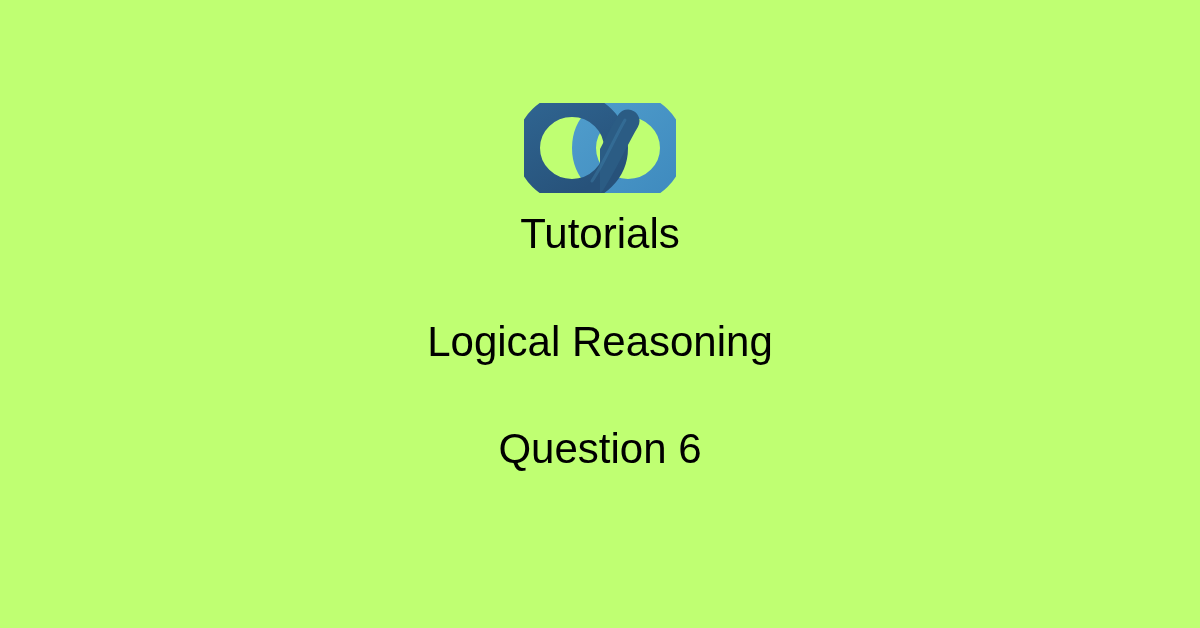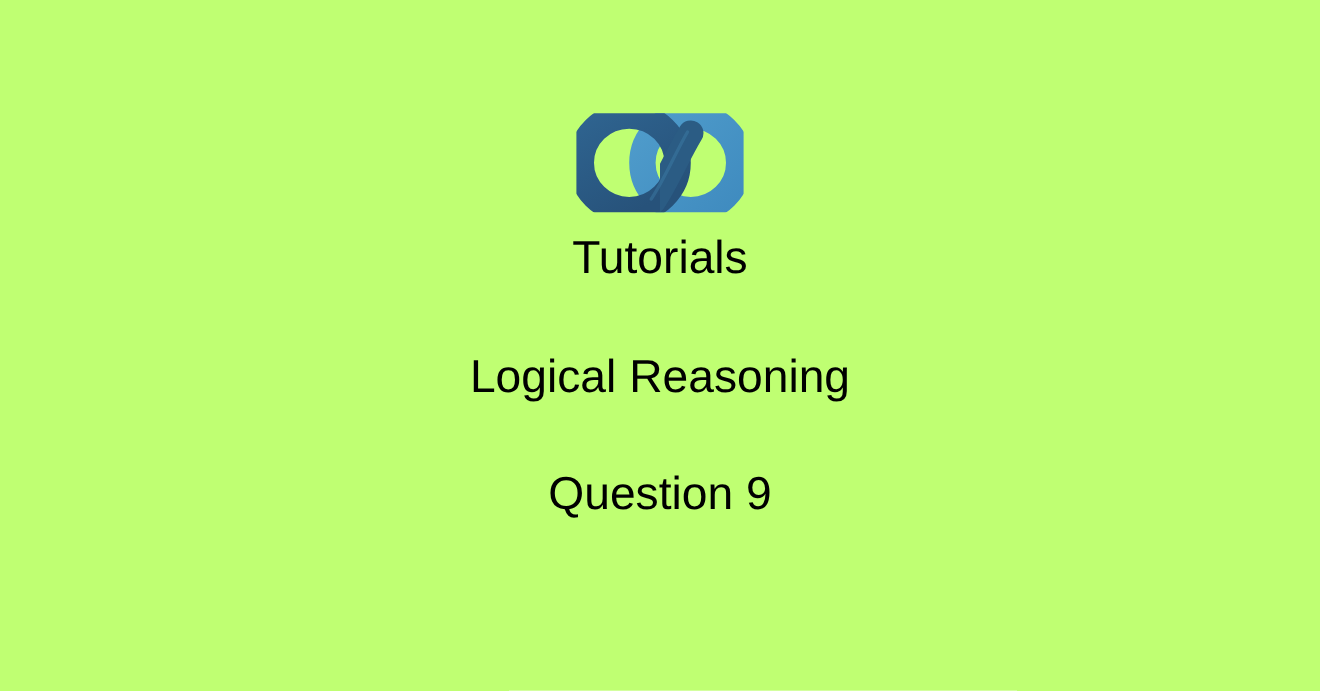--- a/index.html
+++ b/index.html
@@ -107,16 +107,16 @@
         <g>
           <path d="M 68 78 C 80 60, 90 36, 101 17" fill="none" stroke="#3f7ea8" stroke-width="3" stroke-linecap="round" opacity="0.45"></path>
         </g>
       </svg>
     </div>
 
     <div class="line" id="subject-title">Logical Reasoning</div>
 
     <div class="line" id="title-tutorials">Tutorials</div>
 
-    <div class="line" id="question-title">Question 9</div>
+    <div class="line" id="question-title">Question 6</div>
 
   </div>
 </div>
 
 </body></html>

